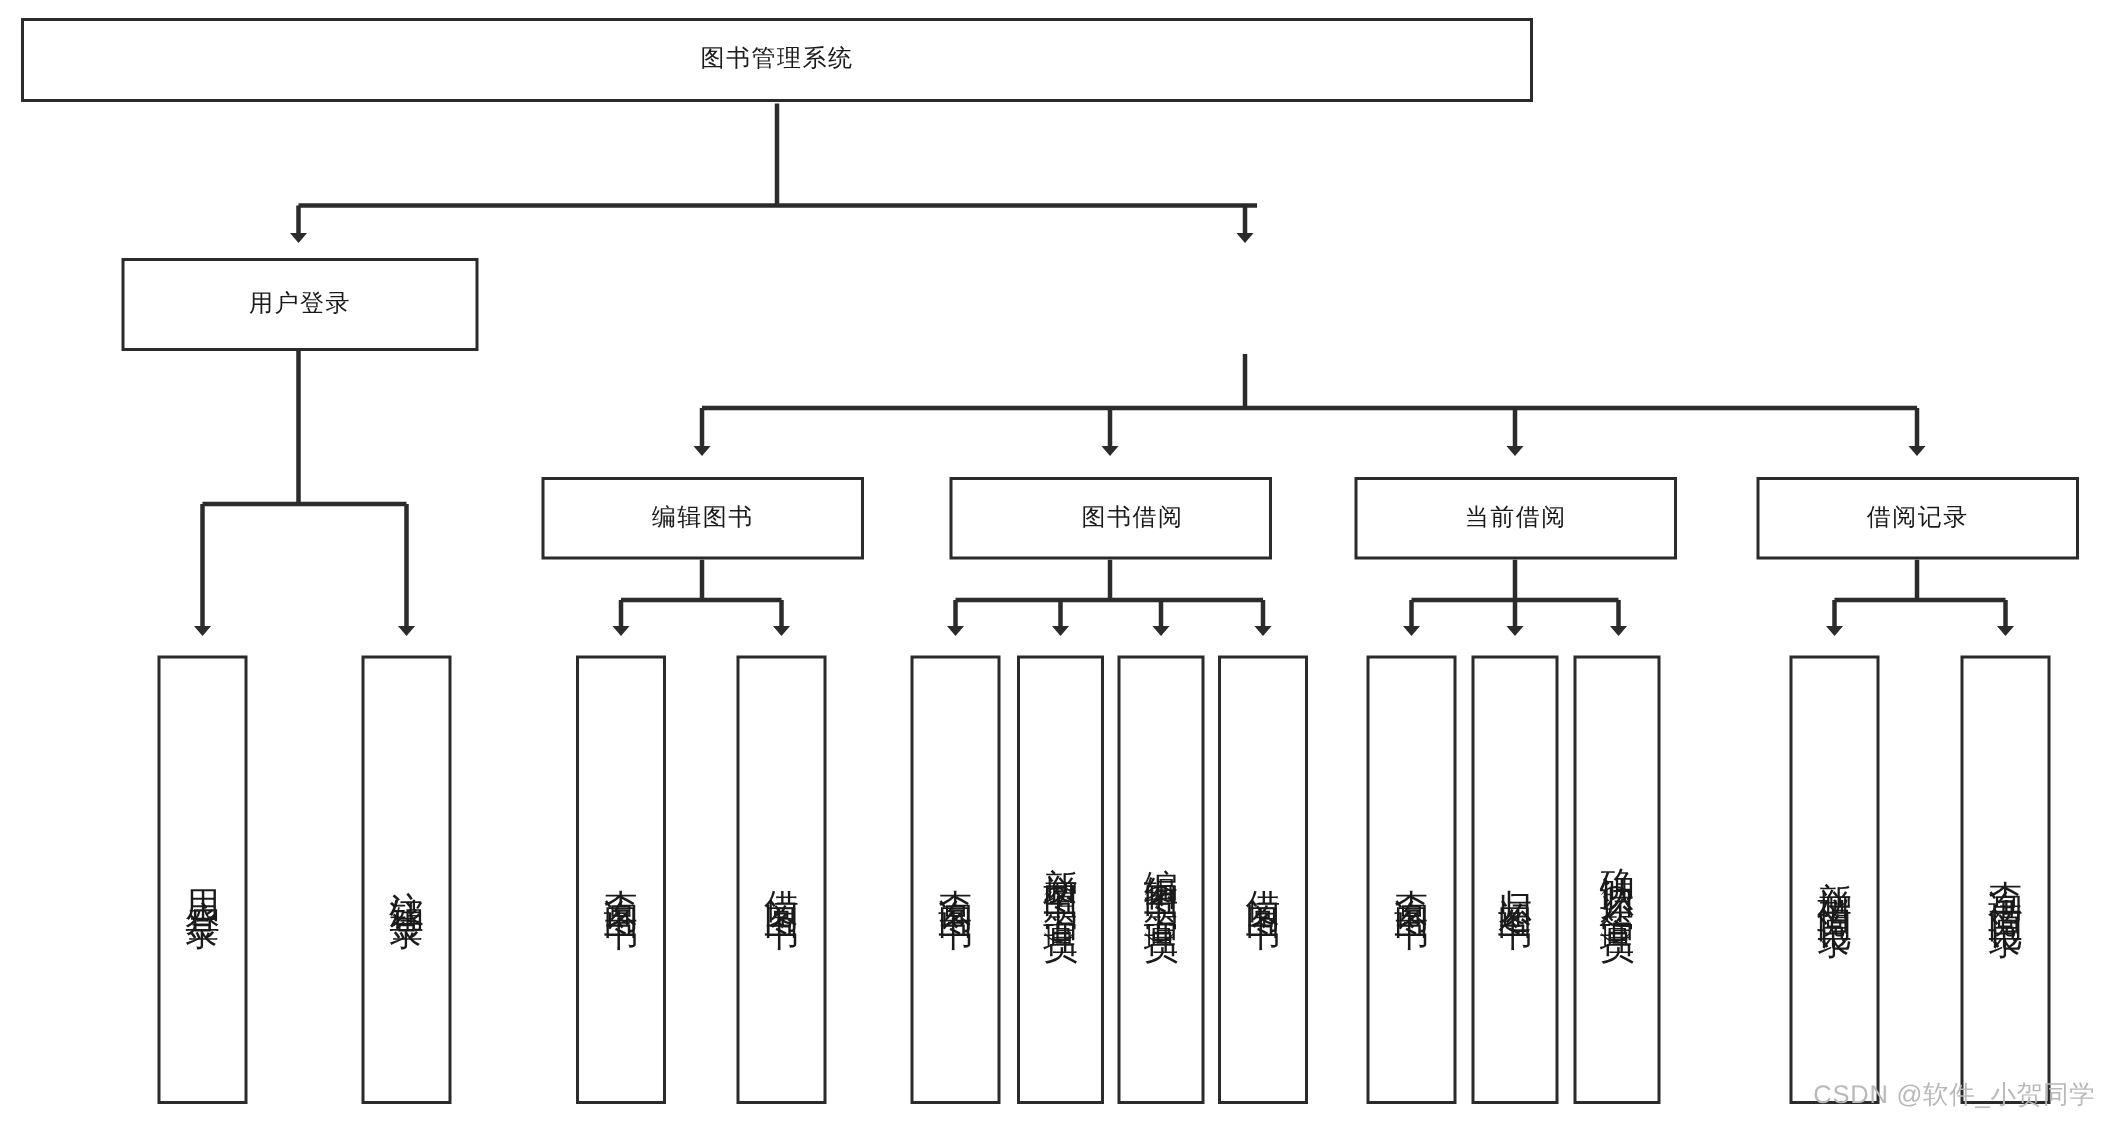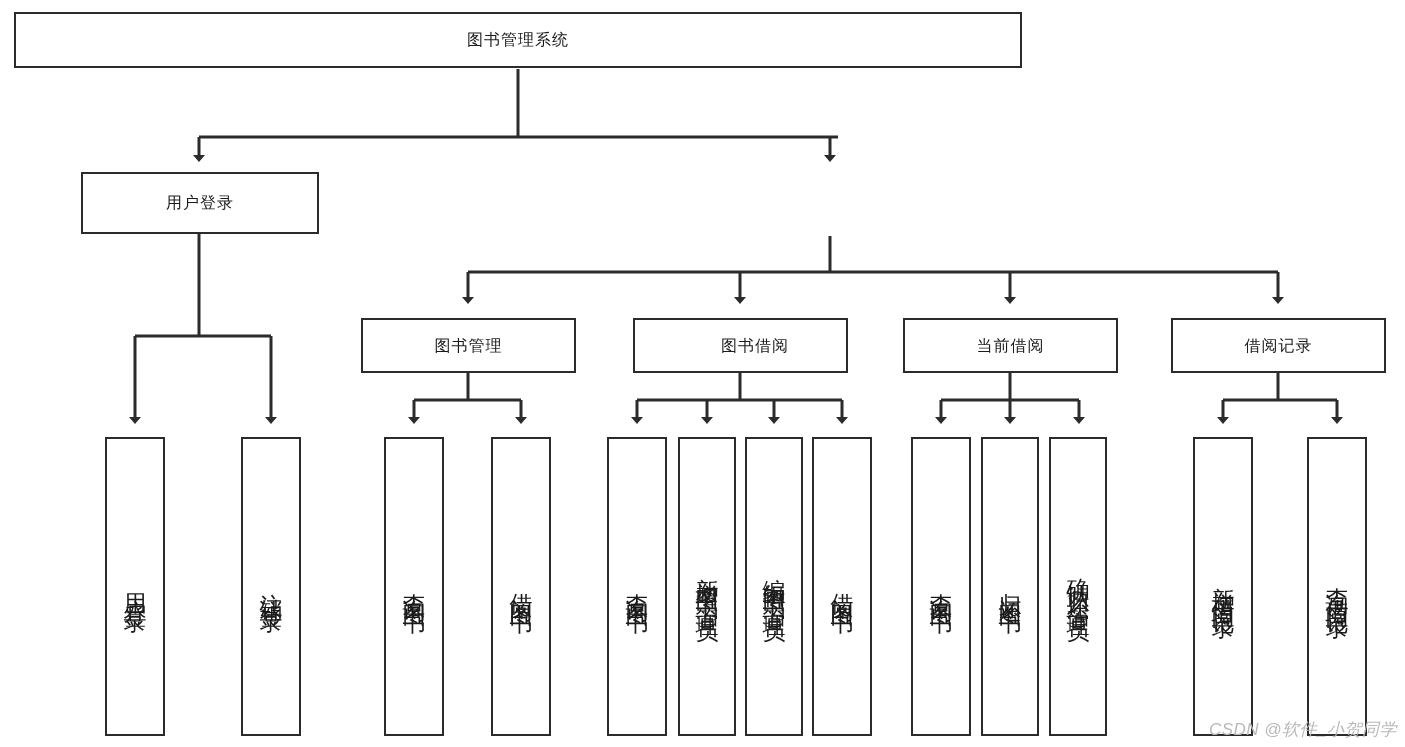--- a/index.html
+++ b/index.html
@@ -58,21 +58,20 @@
     font-size: 24px;
   }
   .watermark {
     position: absolute;
     right: 8px;
     bottom: 6px;
     font-size: 17px;
     color: #b9b9b9;
     letter-spacing: 0.5px;
     white-space: nowrap;
-    font-style: italic;
   }
 </style>
 </head>
 <body>
 
 <div id="canvas">
 
   <svg class="edges" viewBox="0 0 1405 747">
     <defs>
       <marker id="arw" markerWidth="10" markerHeight="12" refX="3" refY="6" orient="auto" markerUnits="userSpaceOnUse">
@@ -121,21 +120,21 @@
       <path d="M1223,400 L1223,420" marker-end="url(#arw)"></path>
       <path d="M1337,400 L1337,420" marker-end="url(#arw)"></path>
     </g>
   </svg>
 
   <div class="node horiz title-node" style="left:14px; top:12px; width:1008px; height:56px;">图书管理系统</div>
 
   <div class="node horiz" style="left:81px; top:172px; width:238px; height:62px;">用户登录</div>
 
 
-  <div class="node horiz" style="left:361px; top:318px; width:215px; height:55px;">图书管理</div>
+  <div class="node horiz" style="left:361px; top:318px; width:215px; height:55px;">编辑图书</div>
 
   <div class="node horiz" style="left:633px; top:318px; width:215px; height:55px;padding-left:29px;">图书借阅</div>
 
   <div class="node horiz" style="left:1171px; top:318px; width:215px; height:55px;">借阅记录</div>
 
   <div class="node horiz" style="left:903px; top:318px; width:215px; height:55px;">当前借阅</div>
 
   <div class="node vert" style="left:105px; top:437px; width:60px; height:299px;">
     <span class="vlabel">用户登录</span>
   </div>

